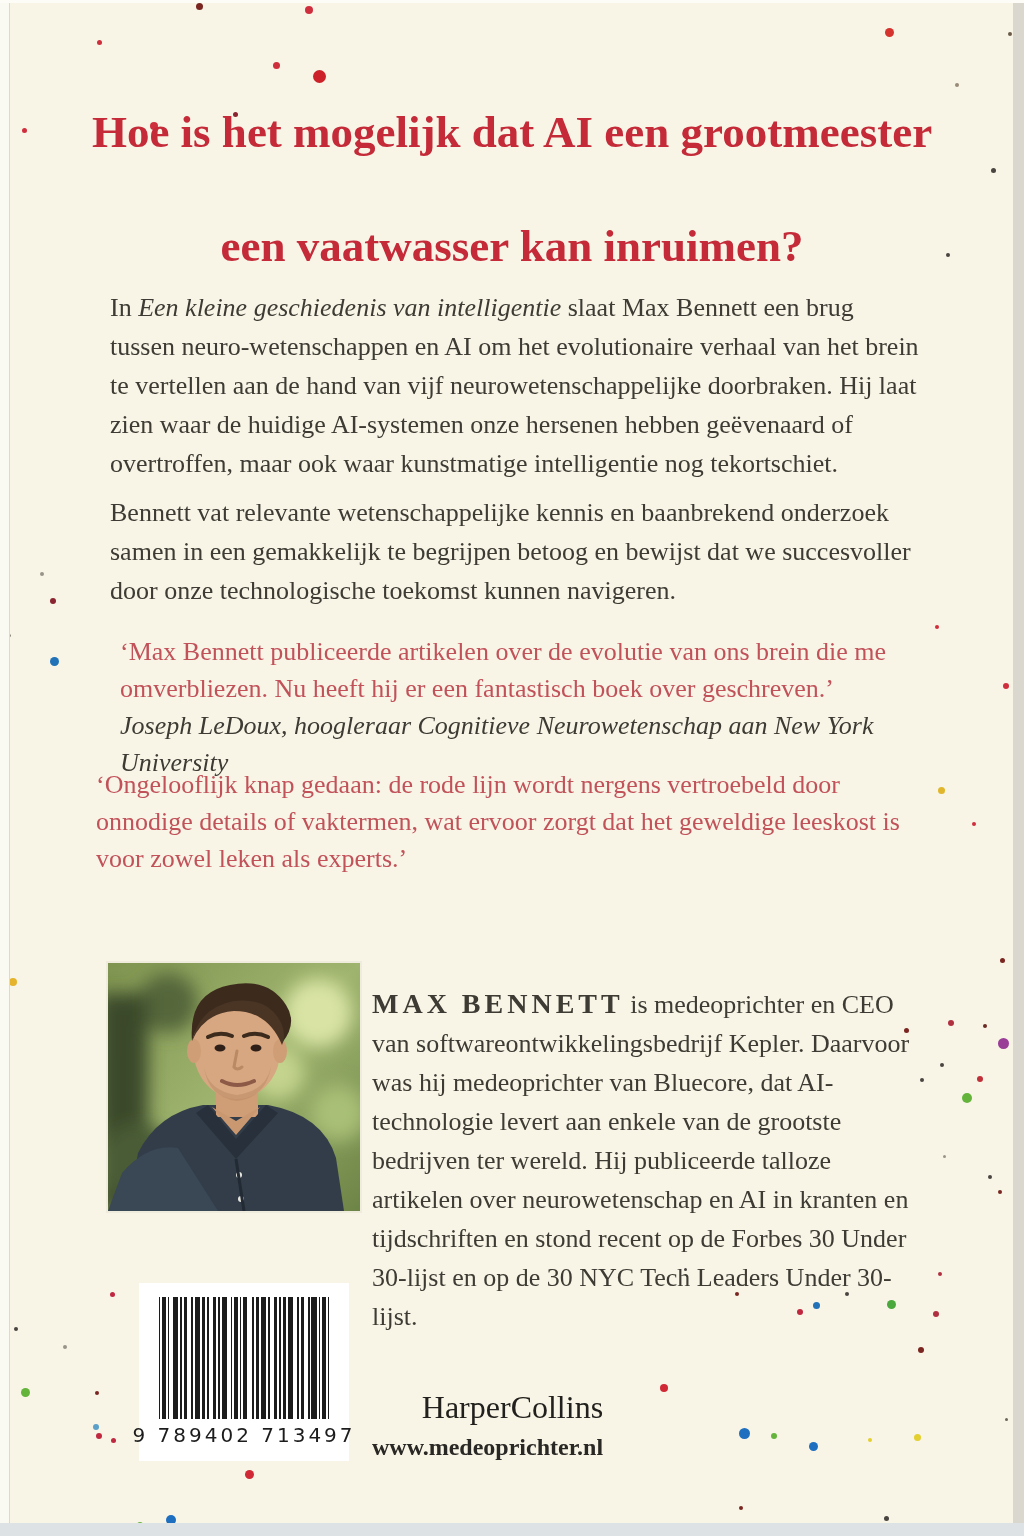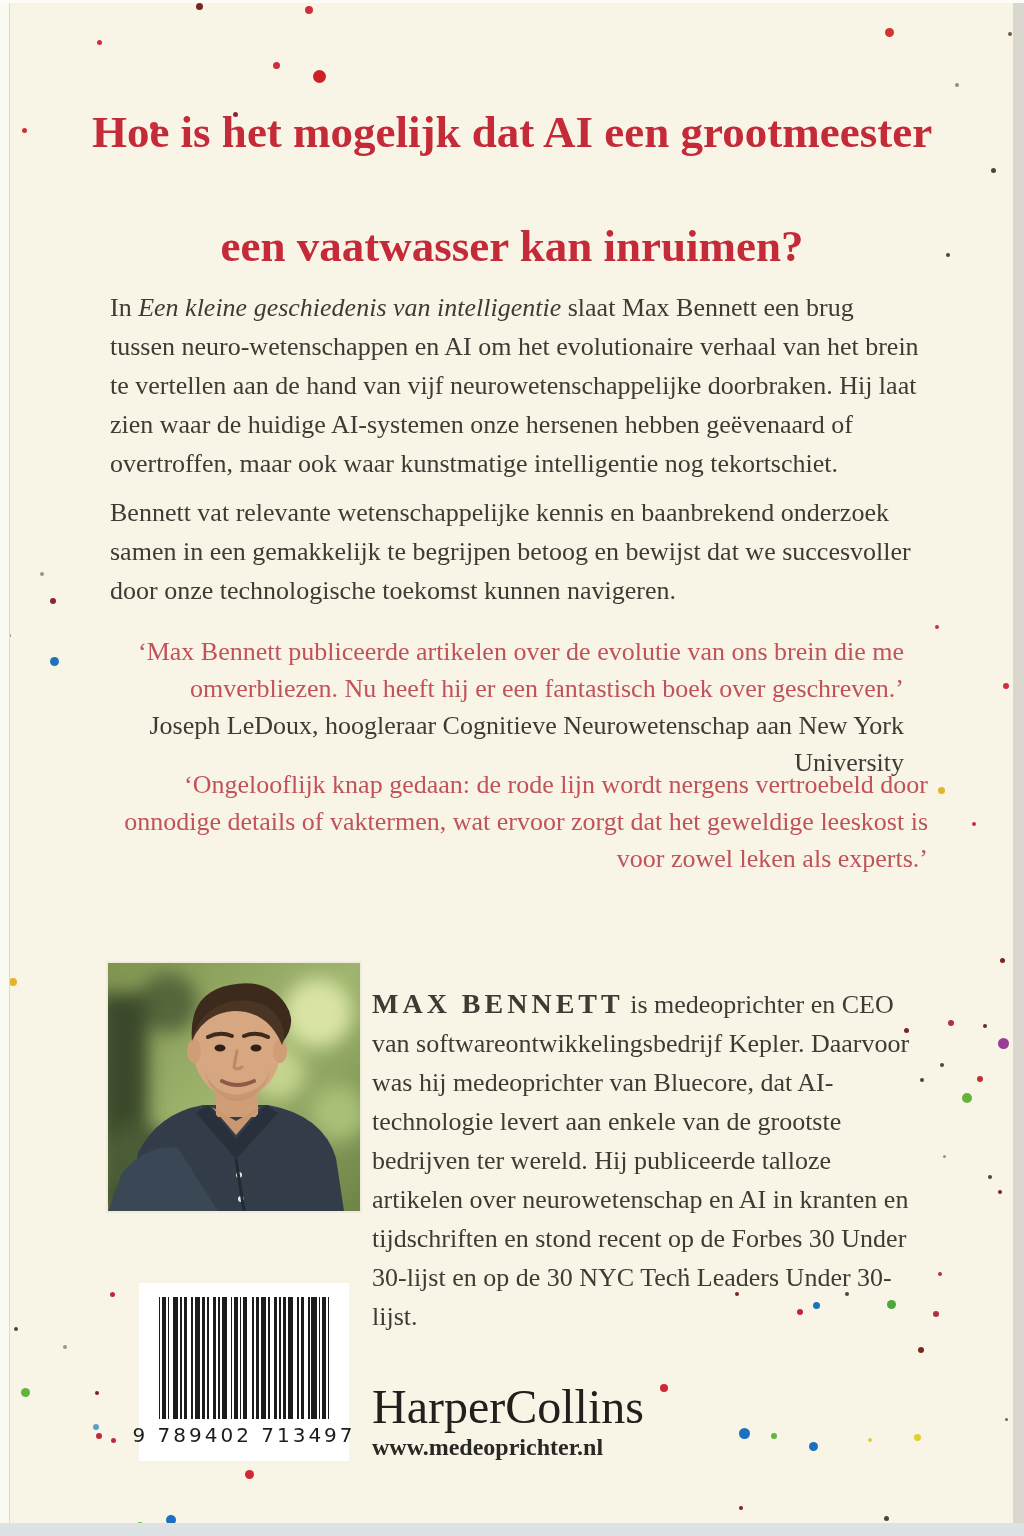--- a/index.html
+++ b/index.html
@@ -12,45 +12,45 @@
   .edge-right{right:0;top:0;bottom:0;width:11px;background:#d9d7ce;}
   .edge-bottom{left:0;right:0;bottom:0;height:13px;background:#dde3e4;}
   .edge-top{left:0;right:0;top:0;height:3px;background:#fdfcf6;}
 
   .title{position:absolute;top:74px;left:60px;width:904px;text-align:center;
          font-size:45px;line-height:57px;color:#c42a38;}
   .body-par{position:absolute;left:110px;width:812px;font-size:26px;line-height:39px;
             color:#3d3b33;text-align:left;}
   .par1{top:262px;}
   .par2{top:467px;}
-  .quote{position:absolute;text-align:right;font-size:26px;line-height:37px;color:#c2525a;}
+  .quote{position:absolute;text-align:left;font-size:26px;line-height:37px;color:#c2525a;}
   .quote1{top:633px;left:120px;width:784px;}
   .quote2{top:766px;left:96px;width:832px;}
-  .attribution{color:#3d3b33;}
+  .attribution{color:#3d3b33;font-style:italic;}
   i{font-style:italic;}
 
   .photo-frame{position:absolute;left:108px;top:963px;width:252px;height:248px;
                background:#8ba45f;box-shadow:0 0 0 2px #efecdd;}
   .photo-frame svg{display:block;width:100%;height:100%;}
 
   .bio{position:absolute;left:372px;top:958px;width:550px;font-size:26px;line-height:39px;
        color:#3d3b33;}
   .bio .author-name{font-weight:bold;font-size:28px;letter-spacing:4px;margin-top:19px;}
 
   .barcode-box{position:absolute;left:139px;top:1283px;width:210px;height:178px;
                background:#ffffff;display:flex;flex-direction:column;align-items:center;
                justify-content:flex-start;padding-top:14px;box-sizing:border-box;}
   .bars{display:flex;flex-direction:row;align-items:stretch;height:122px;}
   .bars .bar{background:#1c1c1c;display:block;height:100%;}
   .bars .gap{background:transparent;display:block;height:100%;}
   .isbn{margin-top:4px;font-family:"DejaVu Sans", sans-serif;font-size:20px;
         letter-spacing:3px;color:#1c1c1c;white-space:nowrap;}
 
   .publisher{position:absolute;left:372px;top:1382px;color:#22201c;}
-  .publisher-name{font-size:48px;line-height:50px;}
+  .publisher-name{font-size:32px;line-height:50px;text-align:right;}
   .publisher-site{font-size:24px;line-height:30px;font-weight:bold;color:#2a2824;}
 
   .dot{position:absolute;border-radius:50%;display:block;}
 </style>
 </head>
 <body>
 
 <div class="page">
 
   <div style="position:absolute;inset:0;pointer-events:none;">

